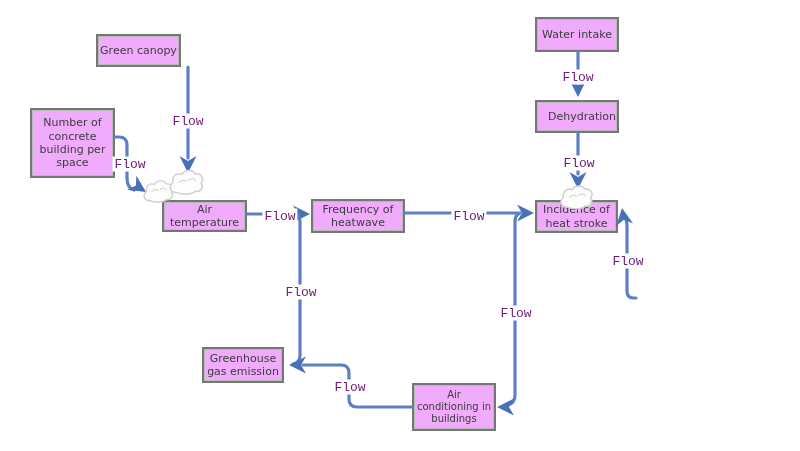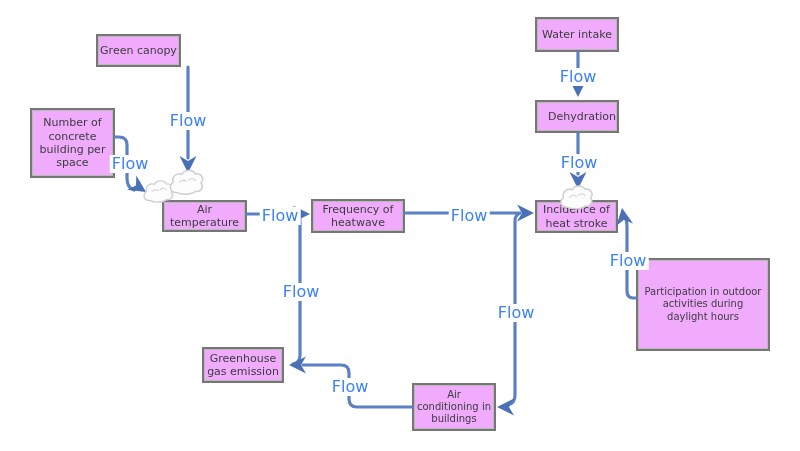--- a/index.html
+++ b/index.html
@@ -56,47 +56,45 @@
   .cloud-detail {
     fill: none;
     stroke: #d8d8d8;
     stroke-width: 1.2;
     stroke-linecap: round;
   }
   .flow-label {
     position: absolute;
     transform: translate(-50%, -50%);
     background: #ffffff;
-    color: #3b82f6;
-    font-size: 16px;
+    color: #701a75;
+    font-size: 13px;
     line-height: 1;
     padding: 1px 2px;
     white-space: nowrap;
+    font-family: Liberation Mono, monospace;
   }
 </style>
 </head>
 <body>
 
 <div id="canvas" style="width: 800px; height: 451px;">
     <div class="node" style="left: 96px; top: 34px; width: 85px; height: 33px;">Green canopy</div>
     <div class="node" style="left: 30px; top: 108px; width: 85px; height: 70px;">Number of
 concrete
 building per
 space</div>
     <div class="node" style="left: 535px; top: 17px; width: 84px; height: 35px;">Water intake</div>
     <div class="node" style="left: 535px; top: 100px; width: 84px; height: 33px; padding-left: 10px;">Dehydration</div>
     <div class="node" style="left: 162px; top: 200px; width: 85px; height: 32px;">Air
 temperature</div>
     <div class="node" style="left: 535px; top: 200px; width: 83px; height: 33px;">Incidence of
 heat stroke</div>
     <div class="node" style="left: 311px; top: 199px; width: 94px; height: 34px;">Frequency of
 heatwave</div>
-    <div class="node" style="left: 636px; top: 258px; width: 134px; height: 93px; font-size: 10px;">Participation in outdoor
-activities during
-daylight hours</div>
     <div class="node" style="left: 202px; top: 347px; width: 82px; height: 36px; text-align: center;">Greenhouse
 gas emission</div>
     <div class="node" style="left: 412px; top: 383px; width: 84px; height: 48px; font-size: 10px;">Air
 conditioning in
 buildings</div>
     <svg id="edge-layer" width="800" height="451">
       <path class="edge" d="M188,67 V158"></path>
       <path class="arrowhead" d="M0,0 L-17,8.5 L-12,0 L-17,-8.5 Z" transform="translate(188,173) rotate(90)"></path>
       <path class="edge" d="M115,137 H119 Q127,137 127,145 V178 Q127,188 134,190"></path>
       <path class="arrowhead" d="M0,0 L-17,8.5 L-12,0 L-17,-8.5 Z" transform="translate(146,192) rotate(33)"></path>

